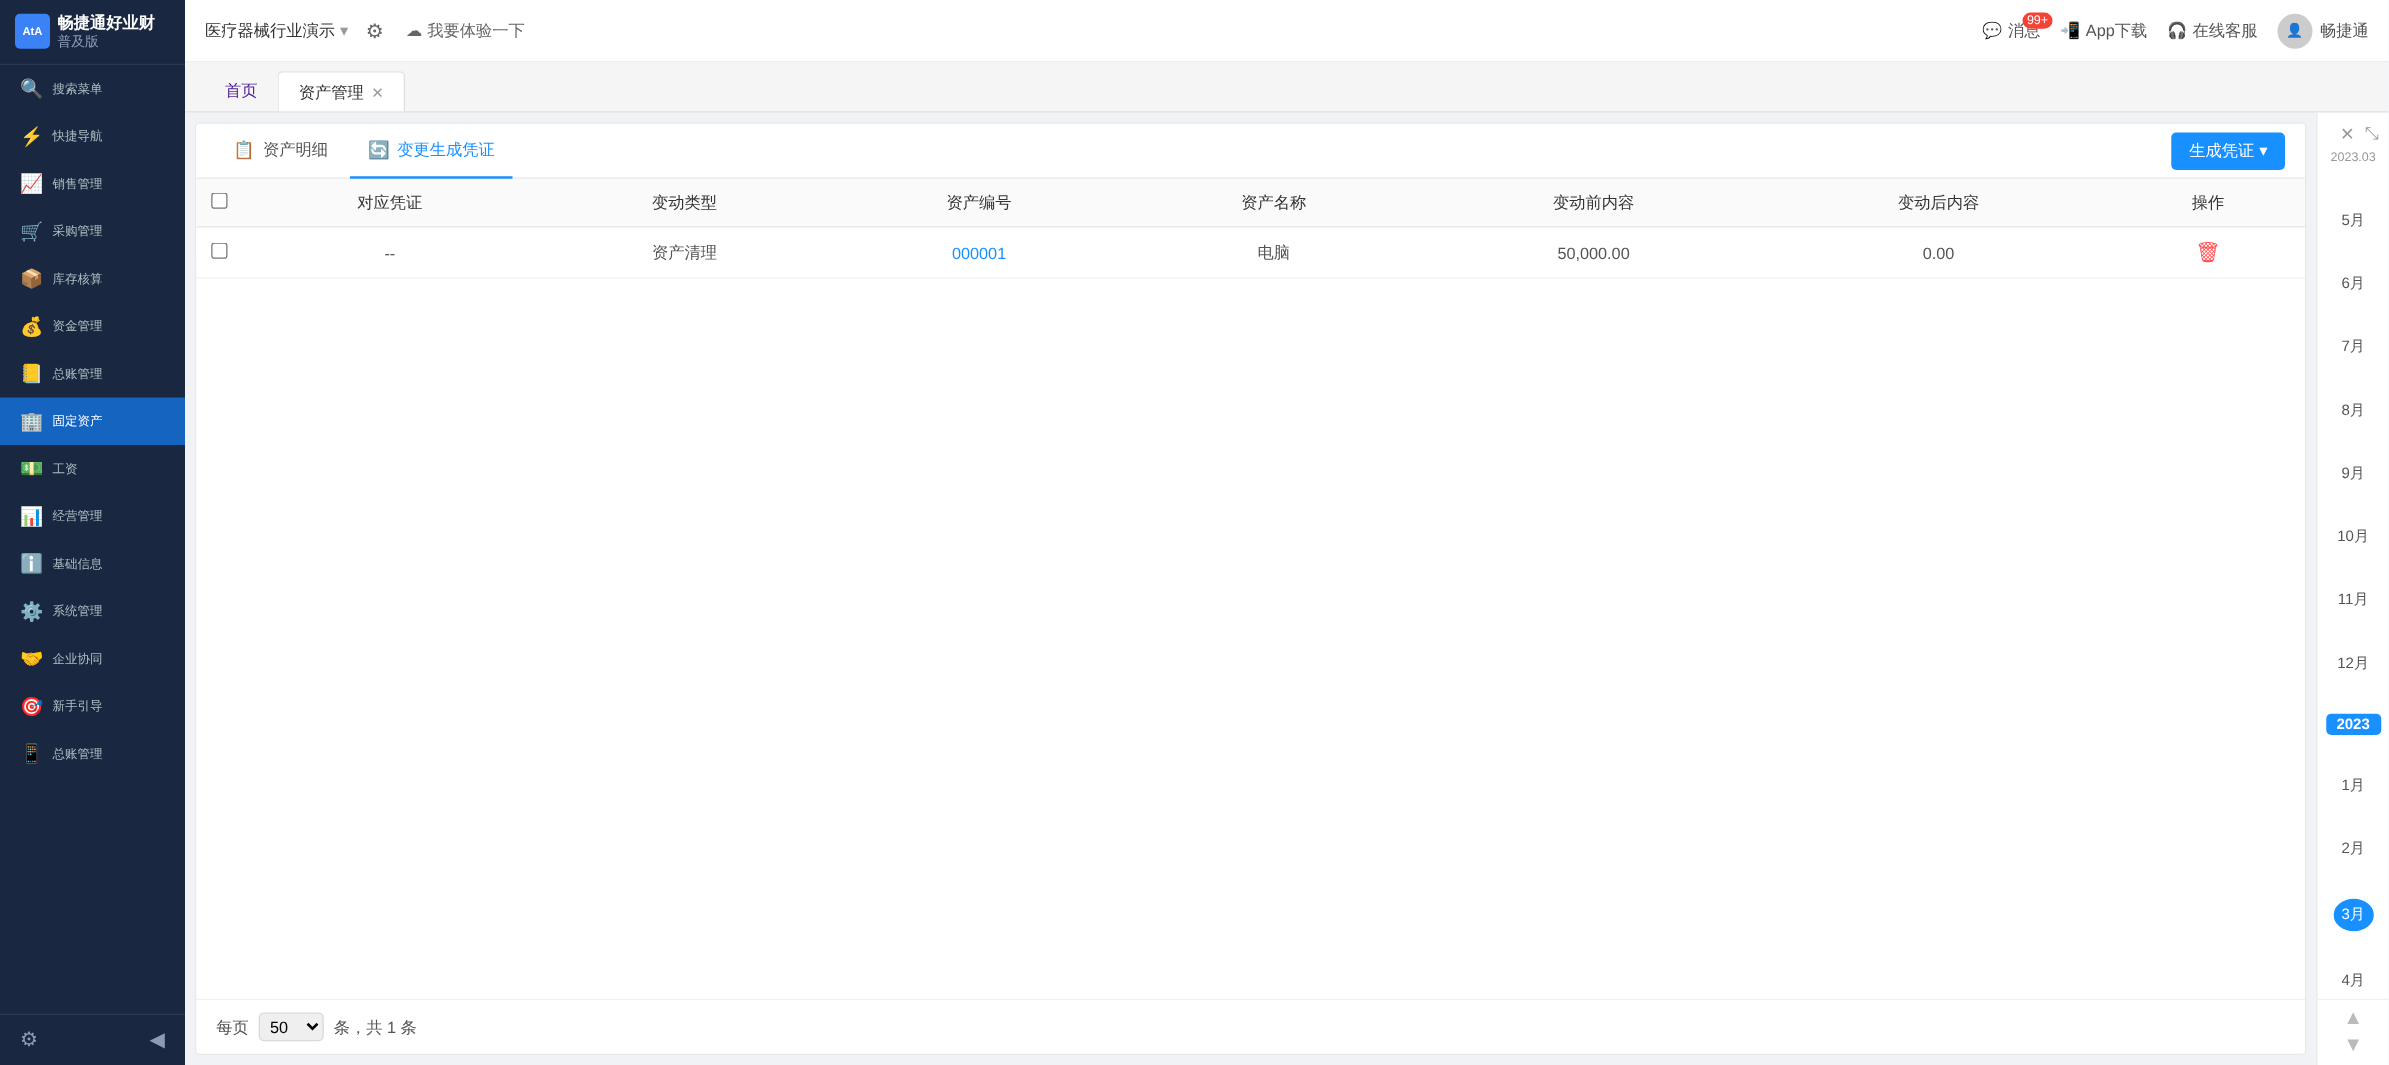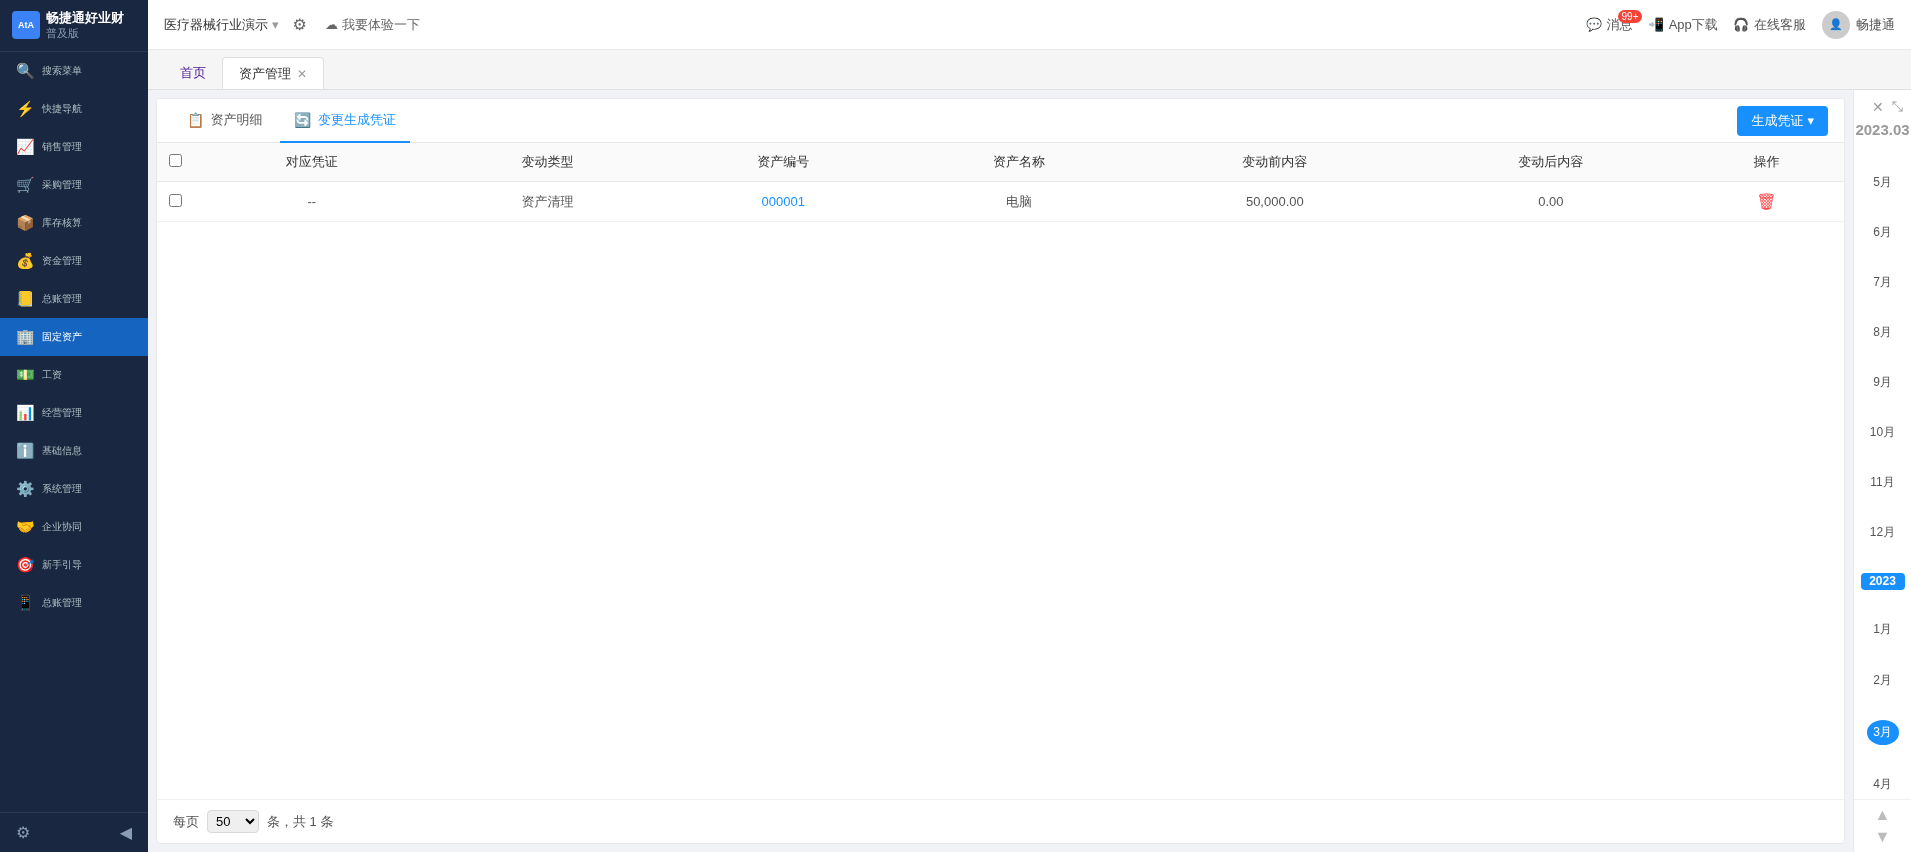--- a/index.html
+++ b/index.html
@@ -273,25 +273,24 @@
     .panel-header-btn {
       background: none;
       border: none;
       cursor: pointer;
       color: #999;
       font-size: 14px;
       padding: 2px;
     }
 
     .year-label {
-      font-size: 15px;
+      font-size: 10px;
       color: #999;
       text-align: center;
       padding: 4px 0 2px;
-      font-weight: bold;
     }
 
     .month-list {
       flex: 1;
       overflow-y: auto;
       display: flex;
       flex-direction: column;
       align-items: center;
       padding: 4px 0;
       gap: 2px;

